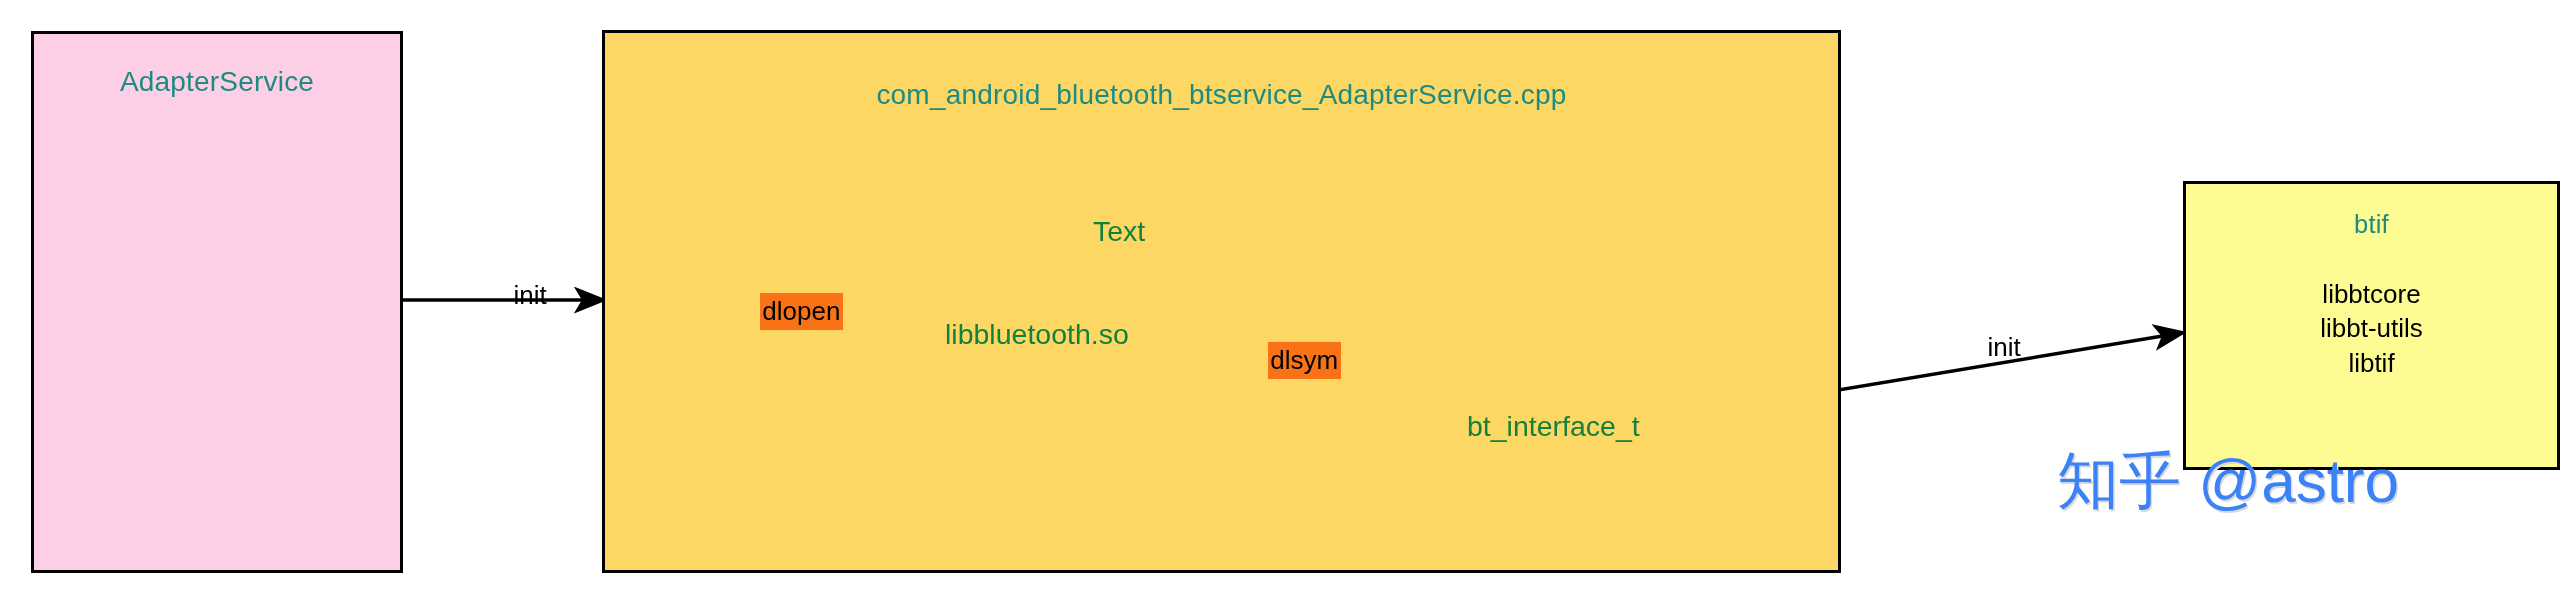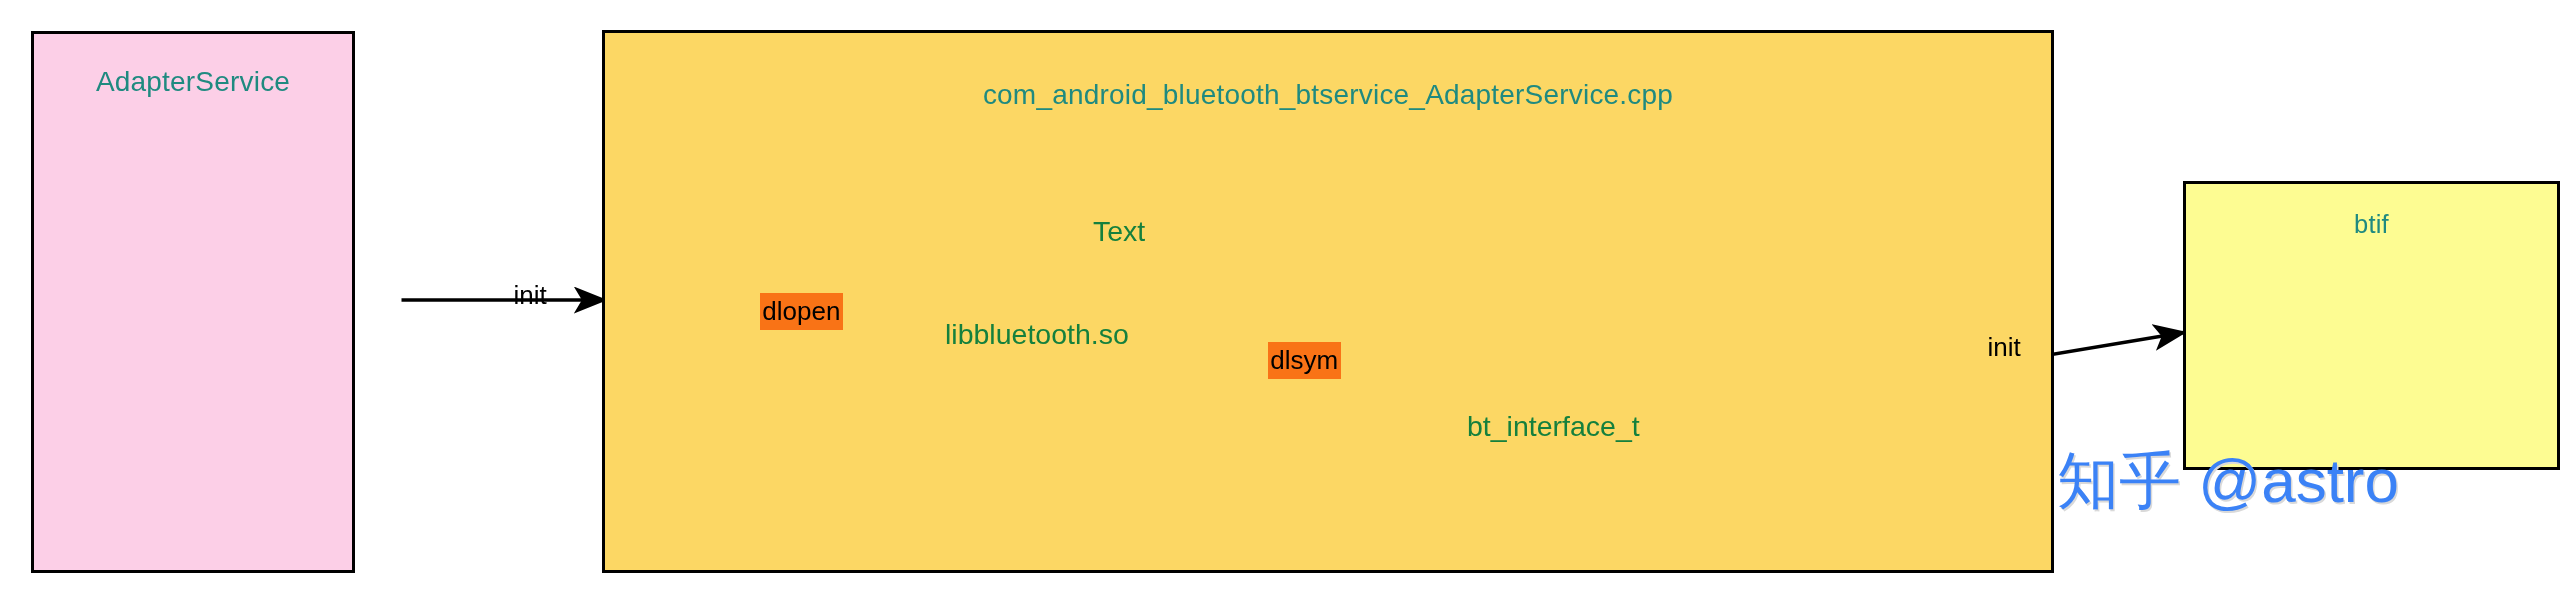--- a/index.html
+++ b/index.html
@@ -25,31 +25,31 @@
     position: absolute;
     box-sizing: border-box;
     border: 3.8px solid #000000;
     display: flex;
     flex-direction: column;
     align-items: center;
   }
   #node-adapterservice {
     left: 31px;
     top: 31px;
-    width: 324px;
+    width: 372px;
     height: 542px;
     background: #FCCFE7;
   }
   #node-adapterservice .node-title {
     margin-top: 33px;
   }
   #node-jni {
     left: 602px;
     top: 30px;
-    width: 1452px;
+    width: 1239px;
     height: 543px;
     background: #FCD764;
     text-align: right;
   }
   #node-jni .node-title {
     margin-top: 47px;
   }
   #node-btif {
     left: 2183px;
     top: 181px;
@@ -161,20 +161,25 @@
   <div class="node" id="node-adapterservice">
     <div class="node-title">AdapterService</div>
   </div>
 
   <div class="node" id="node-jni">
     <div class="node-title">com_android_bluetooth_btservice_AdapterService.cpp</div>
   </div>
 
   <div class="node" id="node-btif">
     <div class="node-title">btif</div>
+    <div class="node-lines">
+      <div>libbtcore</div>
+      <div>libbt-utils</div>
+      <div>libtif</div>
+    </div>
   </div>
 
   <div class="float-label" id="label-text">Text</div>
 
   <div class="float-label" id="label-libbluetooth">libbluetooth.so</div>
 
   <div class="float-label" id="label-btinterface">bt_interface_t</div>
 
   <div class="edge-label" id="label-init1">init</div>
 

